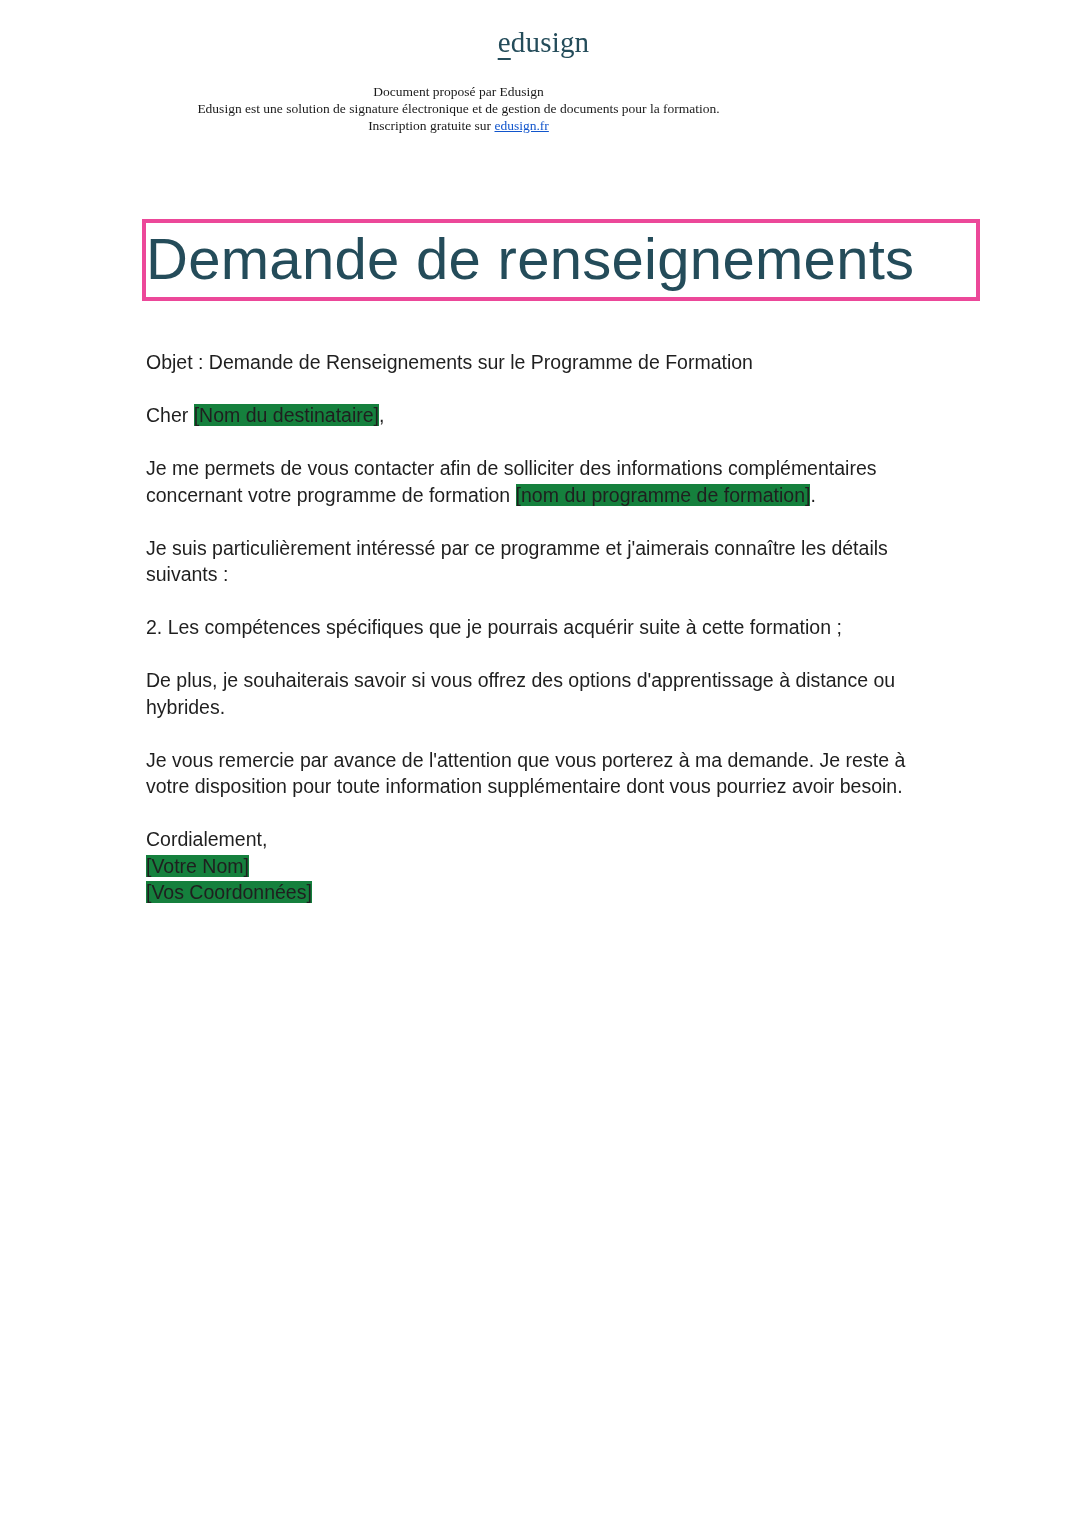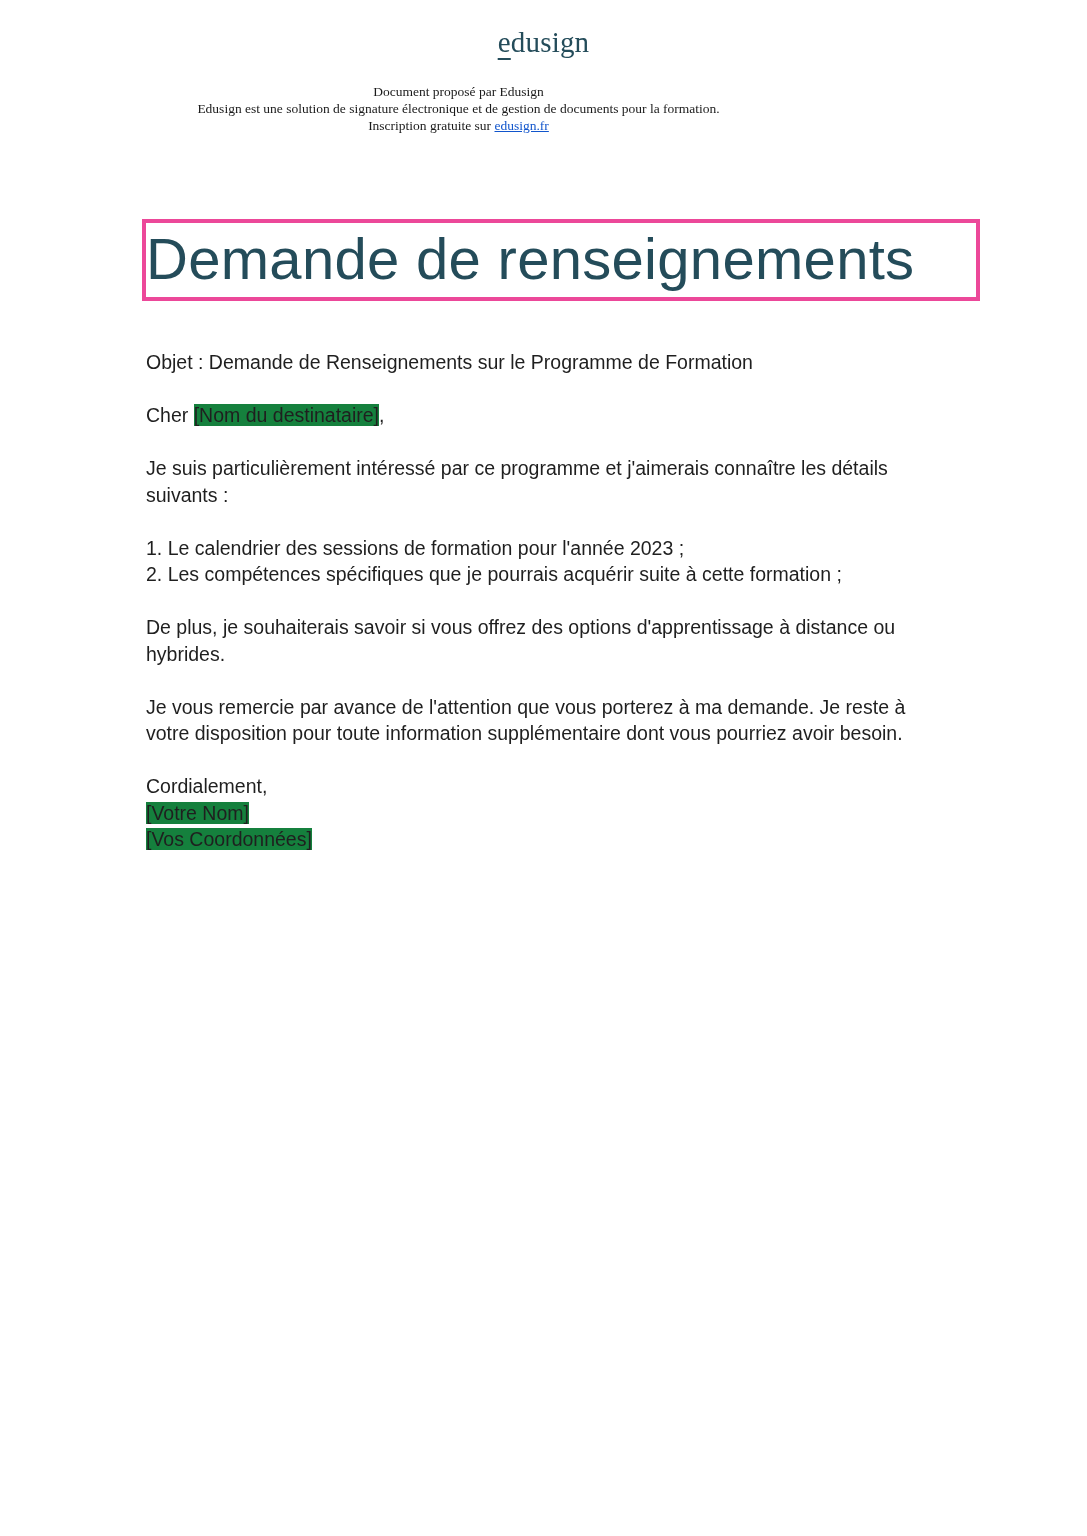--- a/index.html
+++ b/index.html
@@ -48,23 +48,23 @@
   <div><span>Inscription gratuite sur </span><a>edusign.fr</a></div>
 </div>
 
 <div class="title-box">
   <div class="title">Demande de renseignements</div>
 </div>
 
 <div class="body-text">
   <p>Objet : Demande de Renseignements sur le Programme de Formation</p>
   <p><span>Cher </span><span class="hl">[Nom du destinataire]</span><span>,</span></p>
+  <p><span>Je me permets de vous contacter afin de solliciter des informations complémentaires concernant votre programme de formation </span><span class="hl">[nom du programme de formation]</span><span>.</span></p>
   <p>Je suis particulièrement intéressé par ce programme et j'aimerais connaître les détails suivants :</p>
   <div class="list">
-    <div>1. Le calendrier des sessions de formation pour l'année 2023 ;</div>
     <div>2. Les compétences spécifiques que je pourrais acquérir suite à cette formation ;</div>
   </div>
   <p>De plus, je souhaiterais savoir si vous offrez des options d'apprentissage à distance ou hybrides.</p>
   <p>Je vous remercie par avance de l'attention que vous porterez à ma demande. Je reste à votre disposition pour toute information supplémentaire dont vous pourriez avoir besoin.</p>
   <div>
     <div>Cordialement,</div>
     <div><span class="hl">[Votre Nom]</span></div>
     <div><span class="hl">[Vos Coordonnées]</span></div>
   </div>
 </div>

